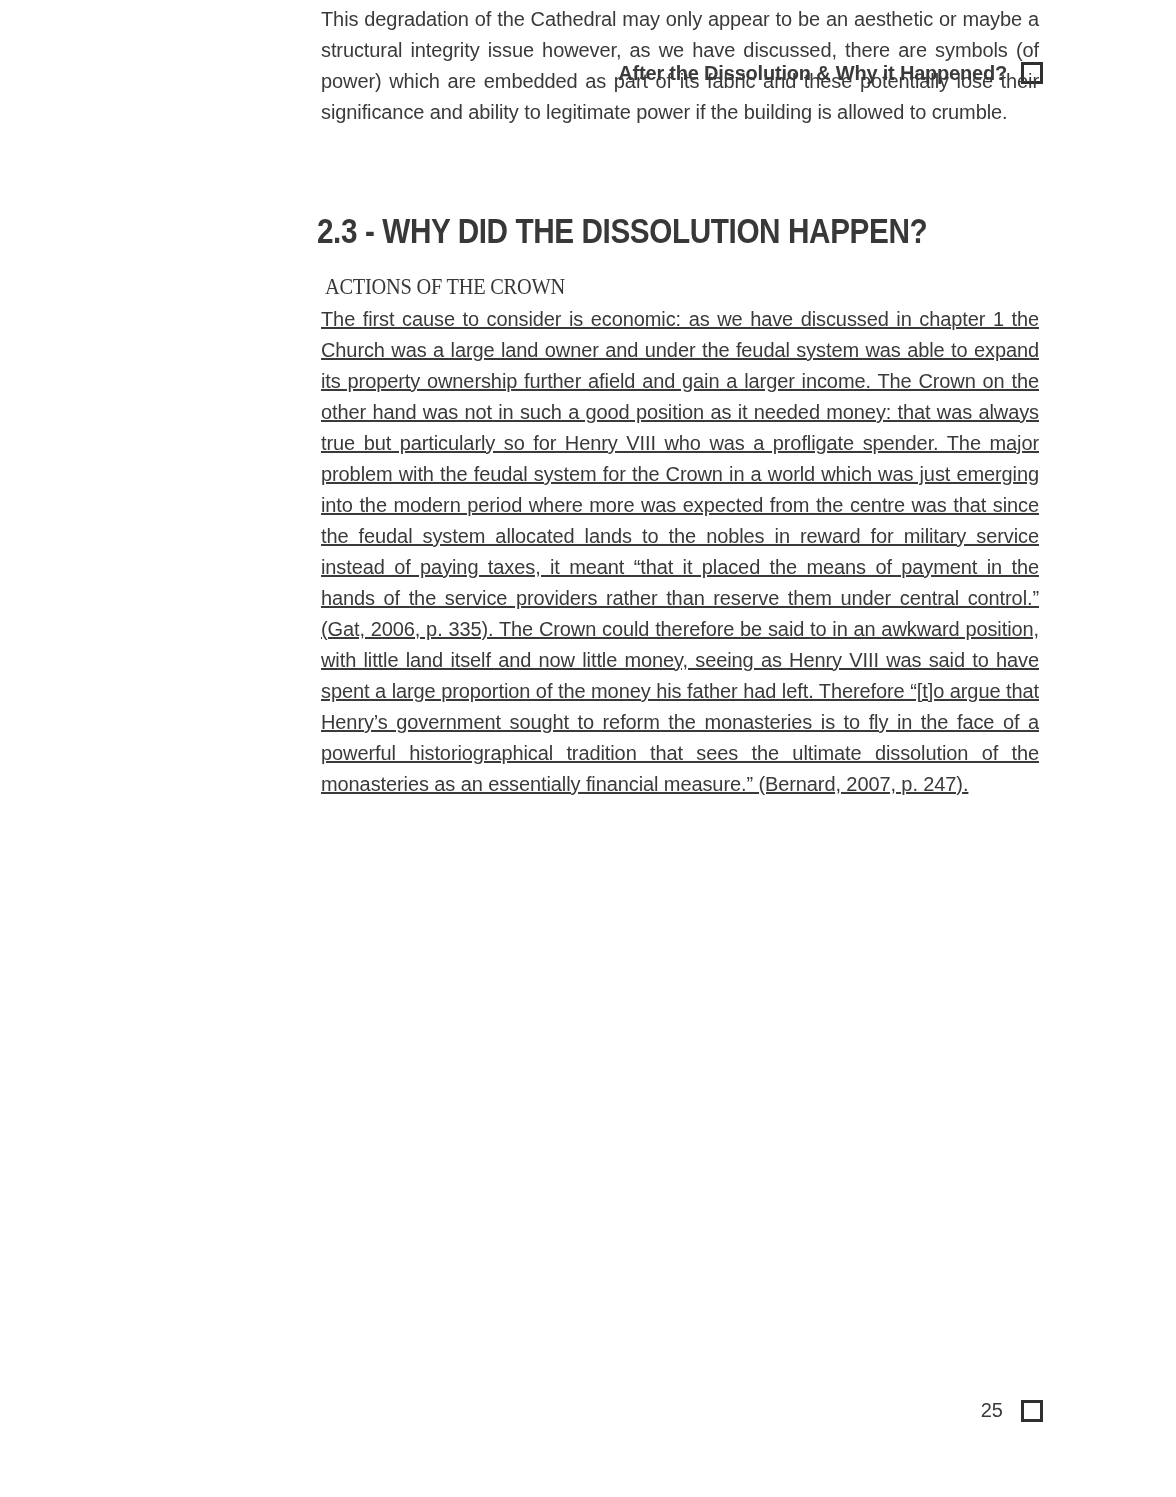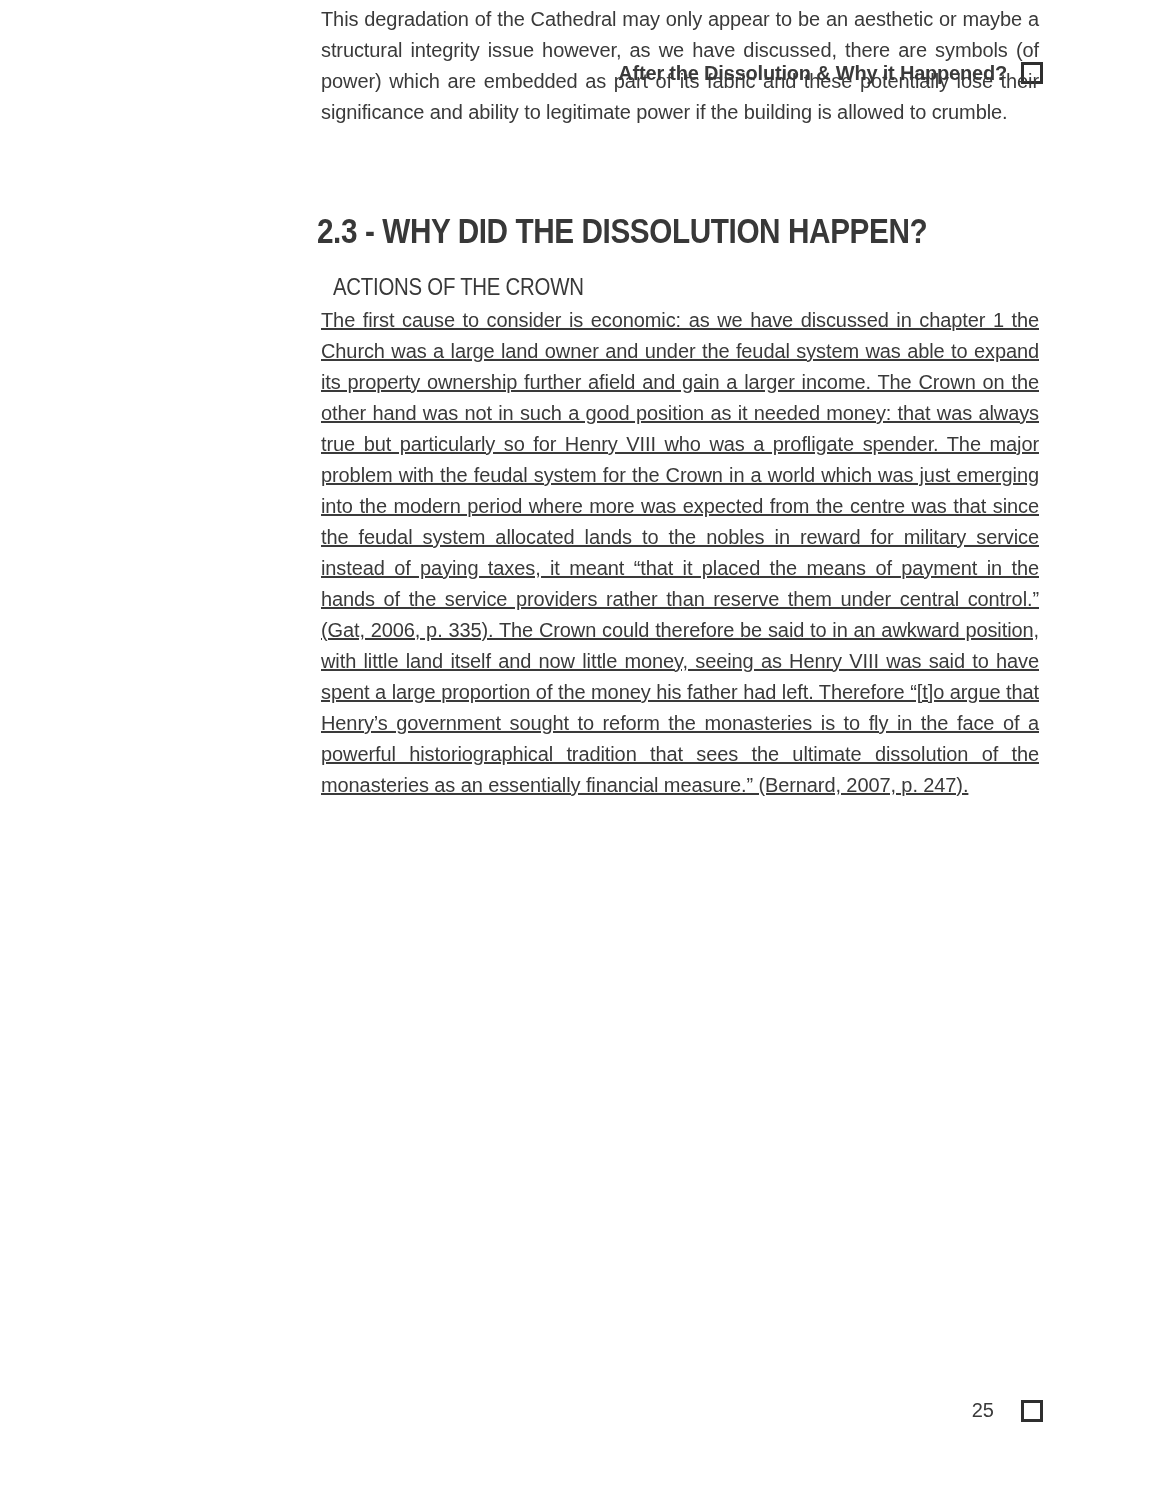--- a/index.html
+++ b/index.html
@@ -68,43 +68,44 @@
   }
   .section-heading .condensed {
     display: inline-block;
     transform: scaleX(0.85);
     transform-origin: left center;
     font-size: 35px;
     letter-spacing: -0.5px;
     color: #383838;
   }
   .section-subheading {
-    margin: 22px 0 0 16px;
+    margin: 22px 0 0 8px;
     font-weight: 400;
     white-space: nowrap;
+    font-family: Liberation Serif, serif;
   }
   .section-subheading .condensed {
     display: inline-block;
     transform: scaleX(0.85);
     transform-origin: left center;
     font-size: 24px;
     letter-spacing: -0.3px;
     color: #383838;
   }
   .para-2 { margin-top: 32px; }
   .para-3 { margin-top: 34px; text-decoration: underline; }
 
   
   .page-footer {
     position: absolute;
     top: 1399px;
     right: 133px;
     display: flex;
     align-items: center;
-    gap: 27px;
+    gap: 18px;
   }
   .page-footer .page-number {
     font-size: 20px;
     color: #3a3a3a;
   }
 </style>
 </head>
 <body>
 
 <div class="page">

